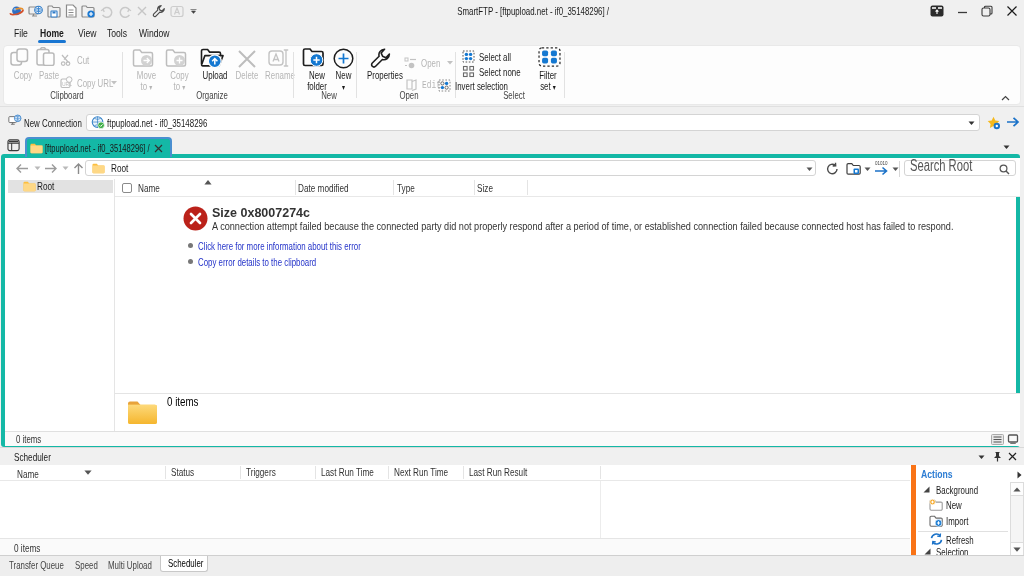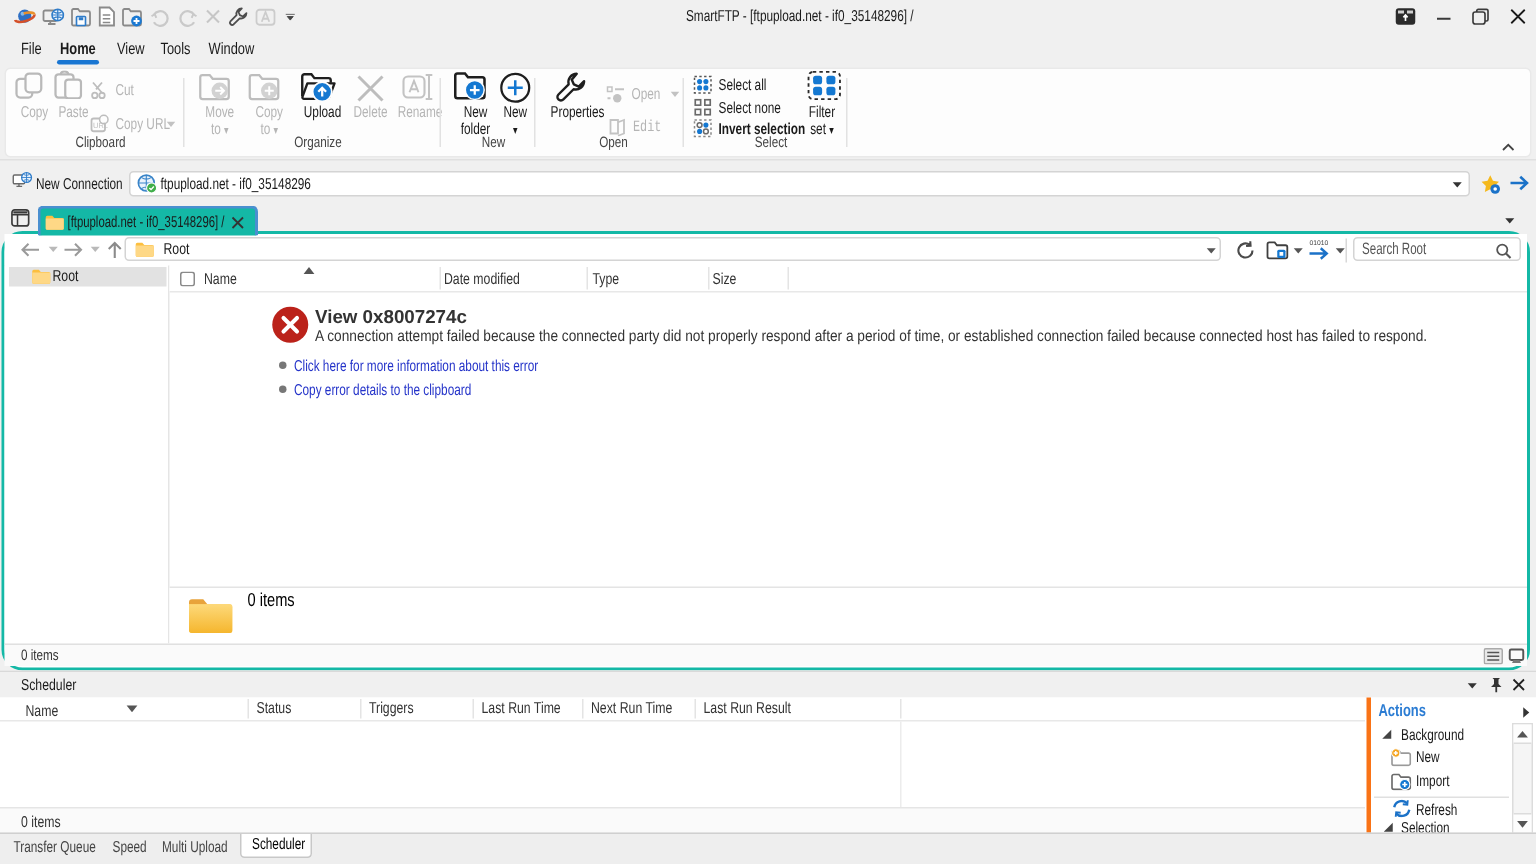--- a/index.html
+++ b/index.html
@@ -33,36 +33,36 @@
 .smallitem.en { color:#1a1a1a; }
 #chev { position:absolute; right:10px; bottom:3px; color:#444; font-size:10px; }
 
 #quickbar { left:0; top:106px; width:1024px; height:27px; background:#f0f0f0; border-top:1px solid #e0e0e0; }
 #qtext { left:24px; top:117px; font-size:10.5px; color:#1a1a1a; }
 #addrfield { left:86px; top:114px; width:894px; height:17px; background:#fff; border:1px solid #d4d4d4; border-radius:3px; display:flex; align-items:center; }
 
 #tabbar { left:0; top:133px; width:1024px; height:23px; background:#f0f0f0; }
 #tab1 { left:25px; top:137px; width:147px; height:20px; background:#14b8a6; border:2px solid #4a8fd0; border-bottom:none; border-radius:4px 4px 0 0; display:flex; align-items:center; padding:0 3px; font-size:11px; color:#1a1a1a; z-index:5; }
 
-#pane { left:1px; top:154px; width:1019px; height:293px; background:#fff; border:2px solid #14b8a6; border-radius:14px; }
+#pane { left:1px; top:154px; width:1019px; height:293px; background:#fff; border:4px solid #14b8a6; border-radius:3px; }
 #navrow { position:absolute; left:0; top:0; width:1015px; height:21px; background:#fff; display:flex; align-items:center; }
 #crumb { position:absolute; left:80px; top:2px; width:731px; height:16px; background:#fff; border:1px solid #d4d4d4; border-radius:3px; display:flex; align-items:center; }
-#searchbox { position:absolute; left:899px; top:2px; width:112px; height:16px; background:#fff; border:1px solid #d4d4d4; border-radius:3px; display:flex; align-items:center; padding:0 5px; color:#555; font-size:11px; }
+#searchbox { position:absolute; left:899px; top:2px; width:112px; height:16px; background:#fff; border:1px solid #d4d4d4; border-radius:3px; display:flex; align-items:flex-end; padding:0 5px; color:#555; font-size:16px; }
 #tree { position:absolute; left:0; top:21px; width:110px; height:252px; background:#fff; border-right:1px solid #e5e5e5; }
 #rootrow { position:absolute; left:3px; top:1px; width:105px; height:13px; background:#e2e2e2; display:flex; align-items:center; gap:4px; padding-left:18px; font-size:11px; color:#1a1a1a; }
 #listhdr { font-size:10.5px; position:absolute; left:110px; top:21px; width:905px; height:18px; background:#fff; border-bottom:1px solid #e8e8e8; color:#333; }
 .colsep { position:absolute; top:1px; bottom:1px; width:1px; background:#e4e4e4; }
 #errblock { position:absolute; left:110px; top:40px; }
 #botstrip { position:absolute; left:110px; top:235px; width:905px; height:38px; border-top:1px solid #e4e4e4; background:#fff; }
 #statusrow { position:absolute; left:0; top:273px; width:1015px; height:15px; background:#fafafa; border-top:1px solid #e0e0e0; font-size:10px; color:#333; }
 
 #sched { left:0; top:447px; width:1024px; height:108px; background:#fff; border-top:1px solid #d9d9d9; }
 #schedhdr { position:absolute; left:0; top:0; width:1024px; height:17px; background:#f0f0f0; }
 #schedcols { position:absolute; left:0; top:17px; width:910px; height:16px; background:#fff; border-bottom:1px solid #e8e8e8; font-size:10.5px; color:#333; }
-#actions { position:absolute; left:911px; top:17px; width:113px; height:91px; background:#fff; border-left:3px solid #f97316; font-size:11px; }
+#actions { position:absolute; left:911px; top:17px; width:113px; height:91px; background:#fff; border-left:5px solid #f97316; font-size:11px; }
 #sched0 { position:absolute; left:0; top:90px; width:910px; height:18px; background:#fafafa; border-top:1px solid #e5e5e5; font-size:10.5px; color:#333; }
 
 #bottabs { left:0; top:555px; width:1024px; height:21px; background:#eeeeee; border-top:1px solid #cfcfcf; font-size:10.5px; color:#444; }
 .btab { position:absolute; top:3px; }
 #btactive { position:absolute; left:160px; top:0; width:48px; height:16px; background:#fff; border:1px solid #c8c8c8; border-top:none; border-radius:0 0 3px 3px; text-align:left; line-height:15px; color:#1a1a1a; }
 </style>
 </head>
 <body>
 <div class="abs" id="titlebar"></div>
 <div class="abs" id="title"><span class="t" style="transform-origin:50% 50%;font-size:10.5px;">SmartFTP - [ftpupload.net - if0_35148296] /</span></div>
@@ -284,21 +284,21 @@
     </div>
   <div class="smallitem en" style="left:458px;top:19px;">
       <svg width="13" height="13" viewBox="0 0 13 13">
         <rect x="1.5" y="1.5" width="3.6" height="3.6" fill="none" stroke="#6a6a6a" stroke-width="1.1"></rect>
         <rect x="7.9" y="1.5" width="3.6" height="3.6" fill="none" stroke="#6a6a6a" stroke-width="1.1"></rect>
         <rect x="1.5" y="7.9" width="3.6" height="3.6" fill="none" stroke="#6a6a6a" stroke-width="1.1"></rect>
         <rect x="7.9" y="7.9" width="3.6" height="3.6" fill="none" stroke="#6a6a6a" stroke-width="1.1"></rect>
       </svg>
       <span>Select none</span>
     </div>
-  <div class="smallitem en" style="left:458px;top:33px;font-weight:bold;">
+  <div class="smallitem en" style="left:434px;top:33px;">
       <svg width="13" height="13" viewBox="0 0 13 13">
         <rect x="1" y="1" width="11" height="11" fill="none" stroke="#888" stroke-width="1" stroke-dasharray="1.6 1.6"></rect>
         <circle cx="4.4" cy="4.4" r="1.6" fill="none" stroke="#6a6a6a"></circle>
         <circle cx="8.6" cy="4.4" r="1.7" fill="#1478d1"></circle>
         <circle cx="4.4" cy="8.6" r="1.7" fill="#1478d1"></circle>
         <circle cx="8.6" cy="8.6" r="1.6" fill="none" stroke="#6a6a6a"></circle>
       </svg>
       <span>Invert selection</span>
     </div>
   <div class="abs" style="left:534px;top:1px;">
@@ -465,21 +465,21 @@
     <span class="t78" style="position:absolute;left:362px;top:3px;">Size</span>
     <div class="colsep" style="left:412px;"></div>
   </div>
   <div id="errblock">
     <div class="abs" style="left:68px;top:8px;">
         <svg width="25" height="25" viewBox="0 0 25 25">
           <circle cx="12.5" cy="12.5" r="12" fill="#bb221a"></circle>
           <path d="M8 8 L17 17 M17 8 L8 17" stroke="#fff" stroke-width="2.7" stroke-linecap="round"></path>
         </svg>
       </div>
-    <div class="abs" style="left:97px;top:8px;font-size:12.5px;font-weight:bold;color:#333;">View 0x8007274c</div>
+    <div class="abs" style="left:97px;top:8px;font-size:12.5px;font-weight:bold;color:#333;">Size 0x8007274c</div>
     <div class="abs t87" style="left:97px;top:22px;font-size:10.5px;color:#333;">A connection attempt failed because the connected party did not properly respond after a period of time, or established connection failed because connected host has failed to respond.</div>
     <div class="abs" style="left:73px;top:45px;width:5px;height:5px;border-radius:50%;background:#777;"></div>
     <div class="abs t" style="left:83px;top:42px;font-size:10.5px;color:#2433c9;">Click here for more information about this error</div>
     <div class="abs" style="left:73px;top:61px;width:5px;height:5px;border-radius:50%;background:#777;"></div>
     <div class="abs t" style="left:83px;top:58px;font-size:10.5px;color:#2433c9;">Copy error details to the clipboard</div>
   </div>
   <div id="botstrip">
     <div class="abs" style="left:12px;top:6px;">
         <svg width="30" height="25" viewBox="0 0 30 25">
           <path d="M1 3.5 a2 2 0 0 1 2-2 h7.5 l3 3.6 h-12.5 z" fill="#e8a33b"></path>

